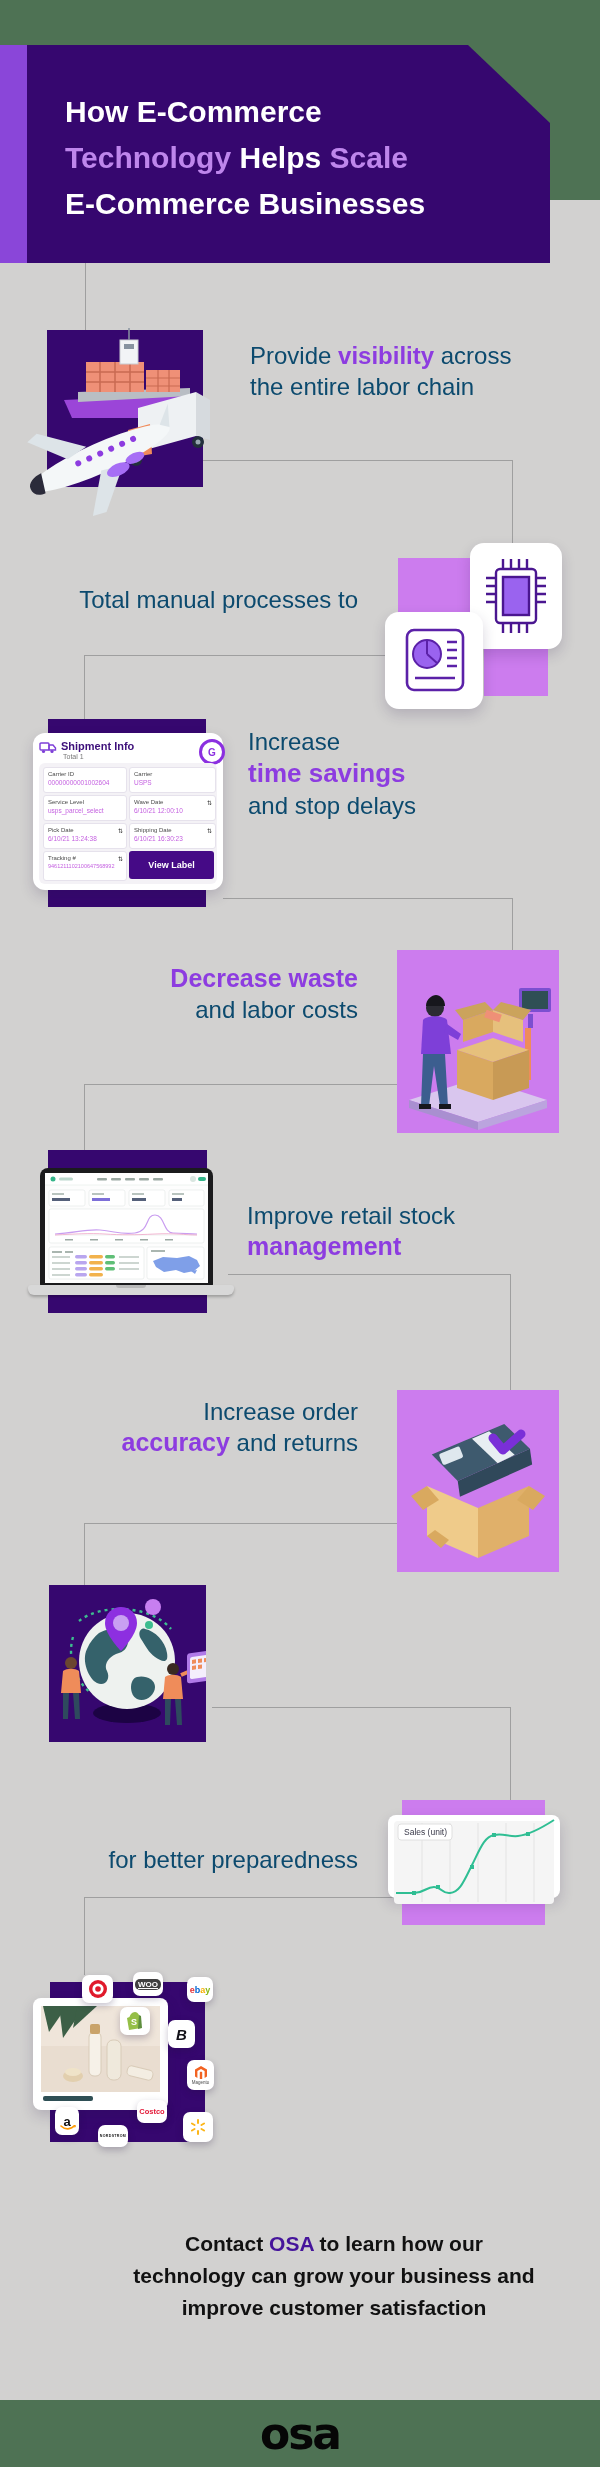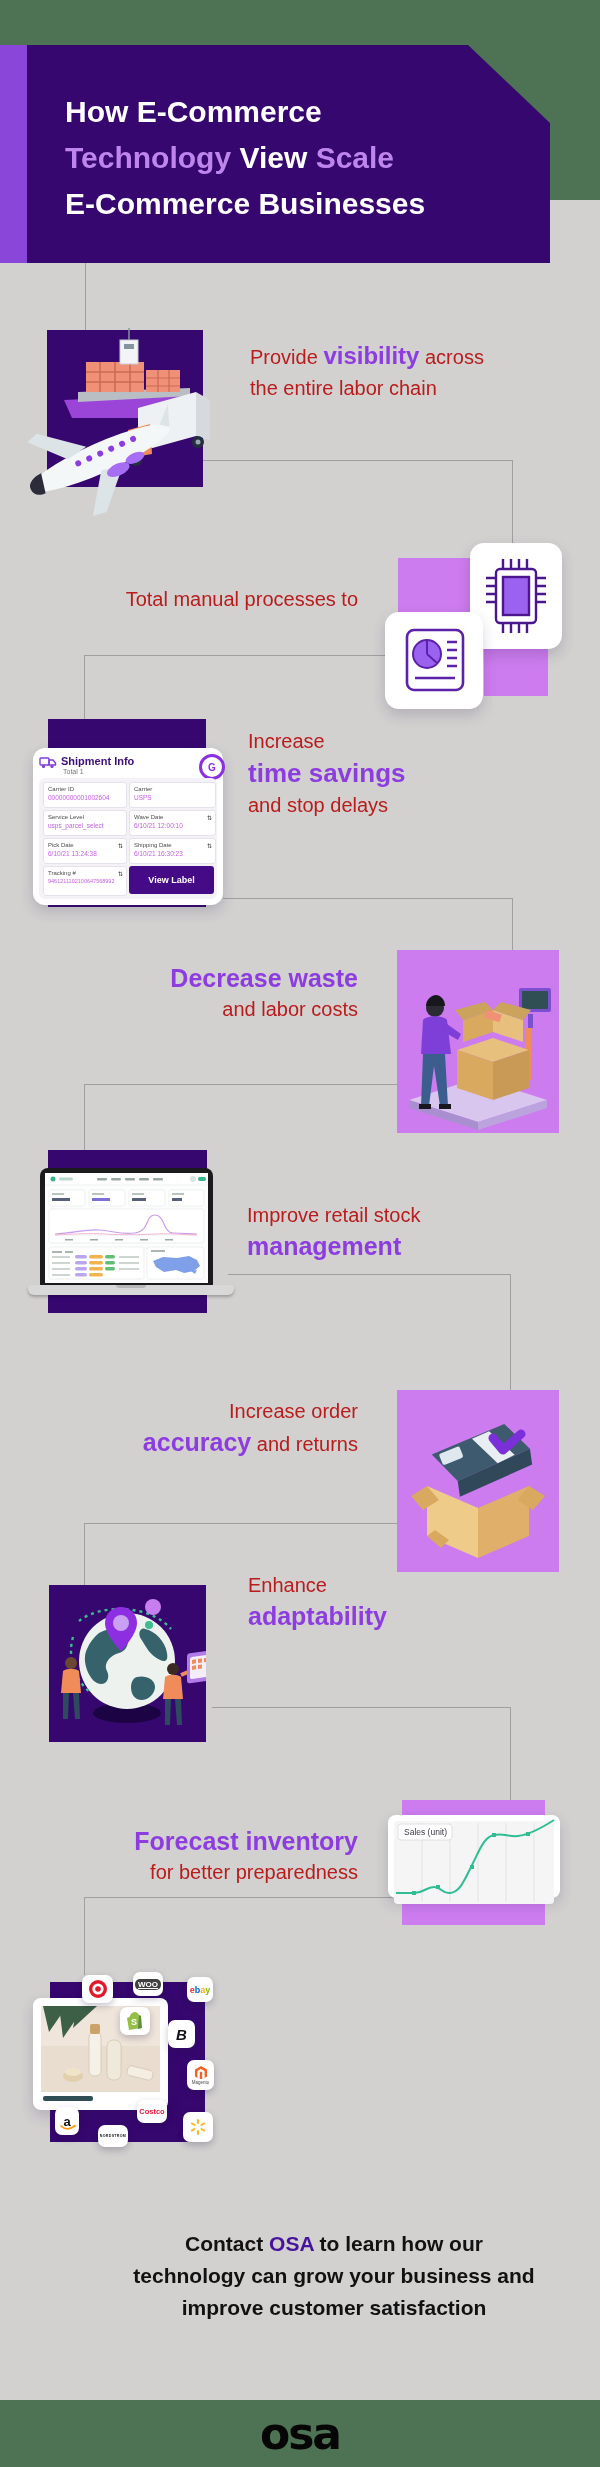--- a/index.html
+++ b/index.html
@@ -3,21 +3,21 @@
 <meta charset="utf-8">
 <style>
   html,body{margin:0;padding:0;background:#b9b9b9;}
   #stage{position:relative;width:600px;height:2467px;margin:0 auto;background:#d2d1d0;
          font-family:"Liberation Sans",sans-serif;overflow:hidden;}
   .abs{position:absolute;}
   .line{position:absolute;background:#9f9f9f;}
   .darksq{position:absolute;background:#36076f;}
   .lilacsq{position:absolute;background:#cc7cee;}
   .card{position:absolute;background:#fff;box-shadow:0 6px 14px rgba(40,20,70,.18);}
-  .tn{font-size:20px;color:#b91c1c;line-height:31px;}
+  .tn{font-size:24px;color:#0c4a6e;line-height:31px;}
   .ta{font-size:25px;color:#8d3ce0;font-weight:700;line-height:31px;}
   .tr{text-align:right;}
   .sec-text{position:absolute;white-space:nowrap;}
   
   #band-top{position:absolute;left:0;top:0;width:600px;height:200px;background:#4e7254;}
   #band-bottom{position:absolute;left:0;top:2400px;width:600px;height:67px;background:#4e7254;
                display:flex;align-items:center;justify-content:center;}
   #banner-stripe{position:absolute;left:0;top:45px;width:27px;height:218px;background:#8a46d9;}
   #banner{position:absolute;left:27px;top:45px;width:523px;height:218px;background:#36076f;
           clip-path:polygon(0 0,441px 0,523px 78px,523px 218px,0 218px);}
@@ -39,21 +39,21 @@
 </head>
 <body>
 
 <div id="stage">
 
   <div id="band-top"></div>
 
   <div id="banner-stripe"></div>
   <div id="banner">
     <h1><span>How E-Commerce</span><br>
-      <span class="hl">Technology</span><span> View </span><span class="hl">Scale</span><br>
+      <span class="hl">Technology</span><span> Helps </span><span class="hl">Scale</span><br>
       <span>E-Commerce Businesses</span></h1>
   </div>
 
   <div class="line" style="left:85px;top:263px;width:1px;height:67px;"></div>
   <div class="line" style="left:203px;top:460px;width:310px;height:1px;"></div>
   <div class="line" style="left:512px;top:460px;width:1px;height:95px;"></div>
   <div class="line" style="left:84px;top:655px;width:301px;height:1px;"></div>
   <div class="line" style="left:84px;top:655px;width:1px;height:64px;"></div>
   <div class="line" style="left:223px;top:898px;width:289px;height:1px;"></div>
   <div class="line" style="left:512px;top:898px;width:1px;height:52px;"></div>
@@ -133,21 +133,21 @@
       <circle cx="42" cy="42" r="14" fill="#9a63ef" stroke="#5b21a8" stroke-width="2"></circle>
       <path d="M42 42V28M42 42l10 9" stroke="#5b21a8" stroke-width="2" fill="none"></path>
       <path d="M62 30h10M62 38h10M62 46h10M62 54h10M30 66h40" stroke="#5b21a8" stroke-width="2.6"></path>
     </svg>
   </div>
   <div class="sec-text tr" style="right:242px;top:584px;">
     <span class="tn">Total manual processes to</span><br>
   </div>
 
   <div class="darksq" style="left:48px;top:719px;width:158px;height:188px;"></div>
-  <div class="card" style="left:33px;top:733px;width:190px;height:157px;border-radius:12px;margin-top:15px;">
+  <div class="card" style="left:33px;top:733px;width:190px;height:157px;border-radius:12px;">
     <svg class="abs" style="left:6px;top:8px;" width="18" height="13" viewBox="0 0 18 13">
       <rect x="1" y="2" width="9" height="7" rx="1" fill="none" stroke="#7e3fd8" stroke-width="1.4"></rect>
       <path d="M10 4h4l2.5 3v2H10z" fill="none" stroke="#7e3fd8" stroke-width="1.4"></path>
       <circle cx="4.5" cy="10.5" r="1.6" fill="#7e3fd8"></circle>
         <circle cx="13" cy="10.5" r="1.6" fill="#7e3fd8"></circle>
     </svg>
     <div class="abs" style="left:28px;top:7px;font-size:11px;font-weight:700;color:#3d0f7a;">Shipment Info</div>
     <div class="abs" style="left:30px;top:20px;font-size:7px;color:#777;">Total 1</div>
     <div class="abs" style="left:166px;top:6px;width:20px;height:20px;border:3px solid #8b2fe0;border-radius:50%;
          display:flex;align-items:center;justify-content:center;font-size:10px;font-weight:700;color:#8b2fe0;">G</div>
@@ -365,24 +365,20 @@
         <g fill="#ef8c5a">
             <rect x="143" y="95" width="4" height="4"></rect>
             <rect x="149" y="95" width="4" height="4"></rect>
             <rect x="155" y="95" width="4" height="4"></rect>
             <rect x="143" y="101" width="4" height="4"></rect>
             <rect x="149" y="101" width="4" height="4"></rect>
           </g>
       </g>
     </svg>
   </div>
-  <div class="sec-text" style="left:248px;top:1570px;">
-    <span class="tn">Enhance</span><br>
-    <span class="ta">adaptability</span>
-  </div>
 
   <div class="lilacsq" style="left:402px;top:1800px;width:143px;height:125px;"></div>
   <div class="card" style="left:388px;top:1815px;width:172px;height:83px;border-radius:8px;">
     <svg width="172" height="95" viewBox="0 0 172 95">
       <rect x="6" y="6" width="160" height="83" rx="4" fill="#f5f5f5"></rect>
       <g stroke="#e3e3e3" stroke-width="1">
         <line x1="34" y1="8" x2="34" y2="87"></line>
           <line x1="62" y1="8" x2="62" y2="87"></line>
         <line x1="90" y1="8" x2="90" y2="87"></line>
           <line x1="118" y1="8" x2="118" y2="87"></line>
@@ -394,21 +390,21 @@
           <rect x="48" y="70" width="4" height="4"></rect>
         <rect x="82" y="50" width="4" height="4"></rect>
           <rect x="104" y="18" width="4" height="4"></rect>
         <rect x="138" y="17" width="4" height="4"></rect>
       </g>
       <rect x="10" y="9" width="54" height="16" rx="3" fill="#fff" stroke="#e0e0e0"></rect>
       <text x="16" y="20" font-size="8.5" fill="#3a3a4a" font-family="Liberation Sans,sans-serif">Sales (unit)</text>
     </svg>
   </div>
   <div class="sec-text tr" style="right:242px;top:1826px;">
-    <span class="ta">Forecast inventory</span><br>
+    <br>
     <span class="tn">for better preparedness</span>
   </div>
 
   <div class="darksq" style="left:50px;top:1982px;width:155px;height:160px;"></div>
   <div class="card" style="left:33px;top:1998px;width:135px;height:112px;border-radius:8px;">
     <svg width="135" height="112" viewBox="0 0 135 112">
       <rect x="8" y="8" width="119" height="86" fill="#e9ddd0"></rect>
       <rect x="8" y="8" width="119" height="40" fill="#efe5da"></rect>
       <g fill="#3c5f46">
         <polygon points="10,8 34,8 16,34"></polygon>

